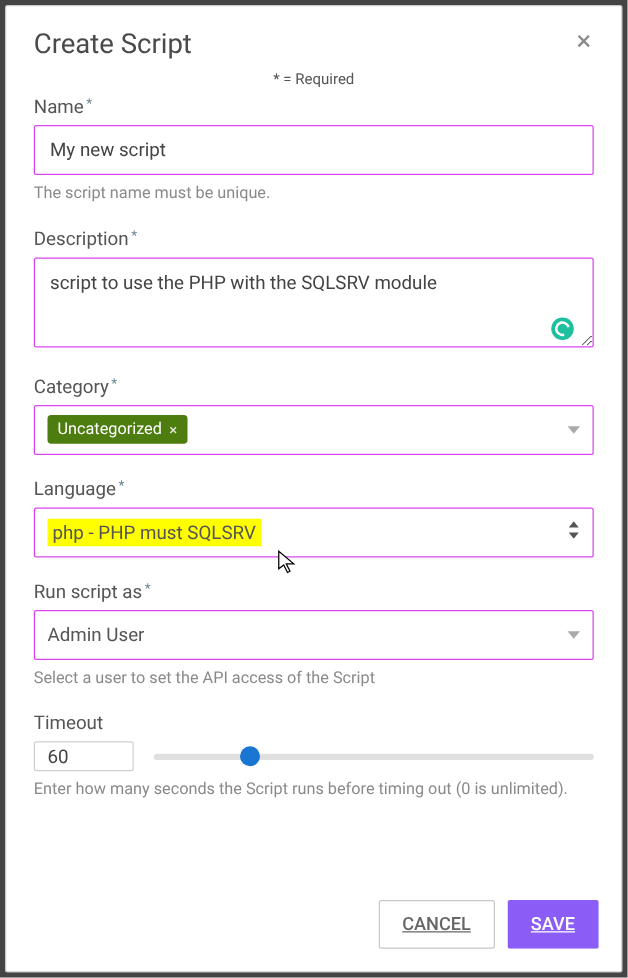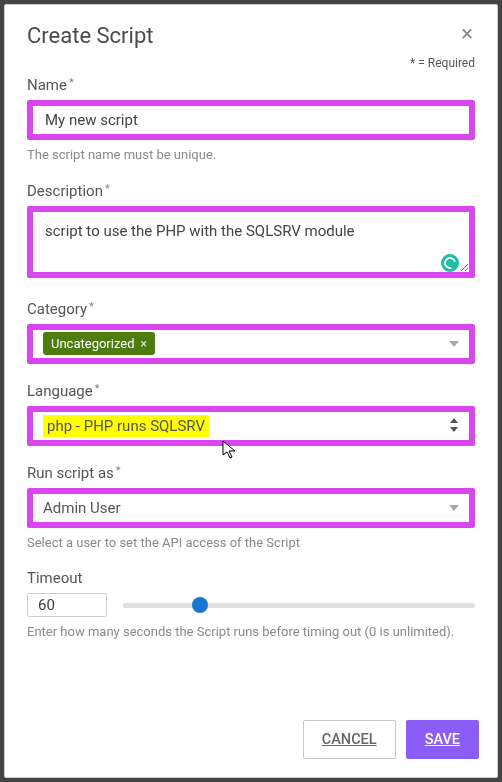--- a/index.html
+++ b/index.html
@@ -35,21 +35,21 @@
   }
   .close-btn {
     color: #888;
     font-size: 22px;
     line-height: 1;
     cursor: pointer;
     padding: 0 2px;
     user-select: none;
   }
   .required-legend {
-    text-align: right;
+    text-align: center;
     font-size: 12px;
     color: #555;
     padding: 0 22px 6px 22px;
   }
   .modal-body {
     padding: 0 22px 4px 22px;
     flex: 1;
     overflow-y: auto;
   }
   .field { margin-bottom: 18px; }
@@ -61,21 +61,21 @@
   }
   .asterisk {
     color: #6a8a99;
     position: relative;
     top: -4px;
     font-size: 11px;
     padding-left: 2px;
   }
   .input-text, .textarea, .select-box {
     width: 100%;
-    border: 6px solid #d946ef;
+    border: 1px solid #d946ef;
     border-radius: 2px;
     font-size: 15px;
     color: #444;
     background: #fff;
     font-family: inherit;
   }
   .input-text {
     padding: 9px 12px;
     height: 40px;
   }
@@ -265,21 +265,21 @@
         </span>
         <span class="caret"></span>
       </div>
     </div>
 
     <div class="field">
       <label class="label">
         <span>Language</span><span class="asterisk">*</span>
       </label>
       <div class="select-box">
-        <span class="select-value highlighted">php - PHP runs SQLSRV</span>
+        <span class="select-value highlighted">php - PHP must SQLSRV</span>
         <span class="sort-caret">
           <svg width="10" height="14" viewBox="0 0 10 14">
               <path d="M5 0 L9 5 H1 Z M5 14 L1 9 H9 Z" fill="#555"></path>
             </svg>
         </span>
       </div>
     </div>
 
     <div class="field">
       <label class="label">

